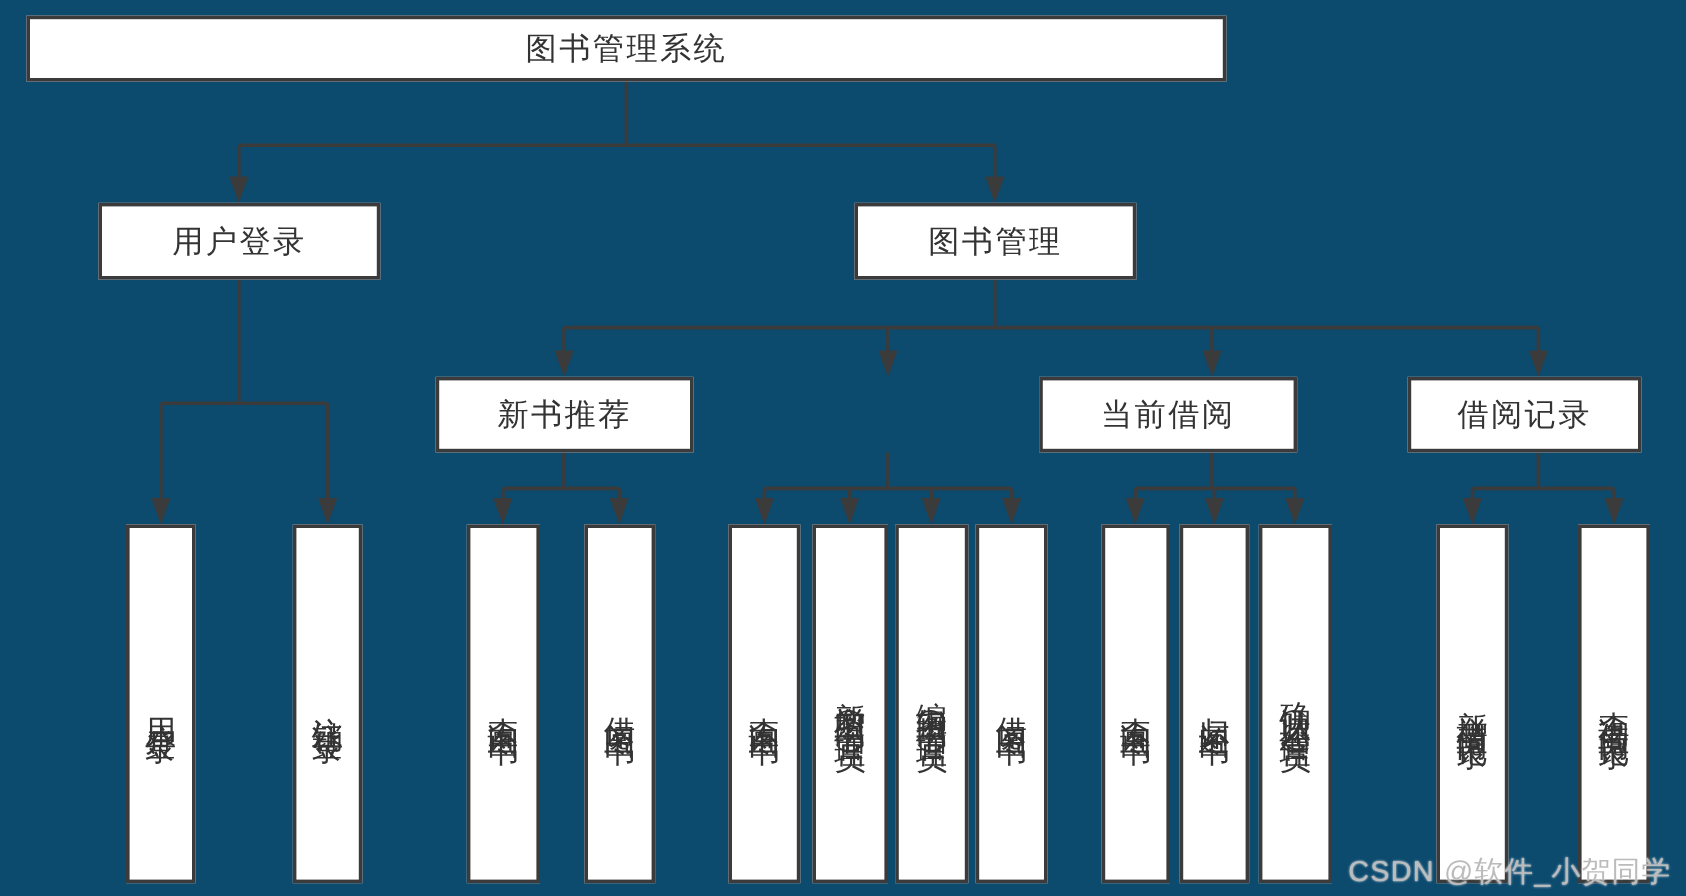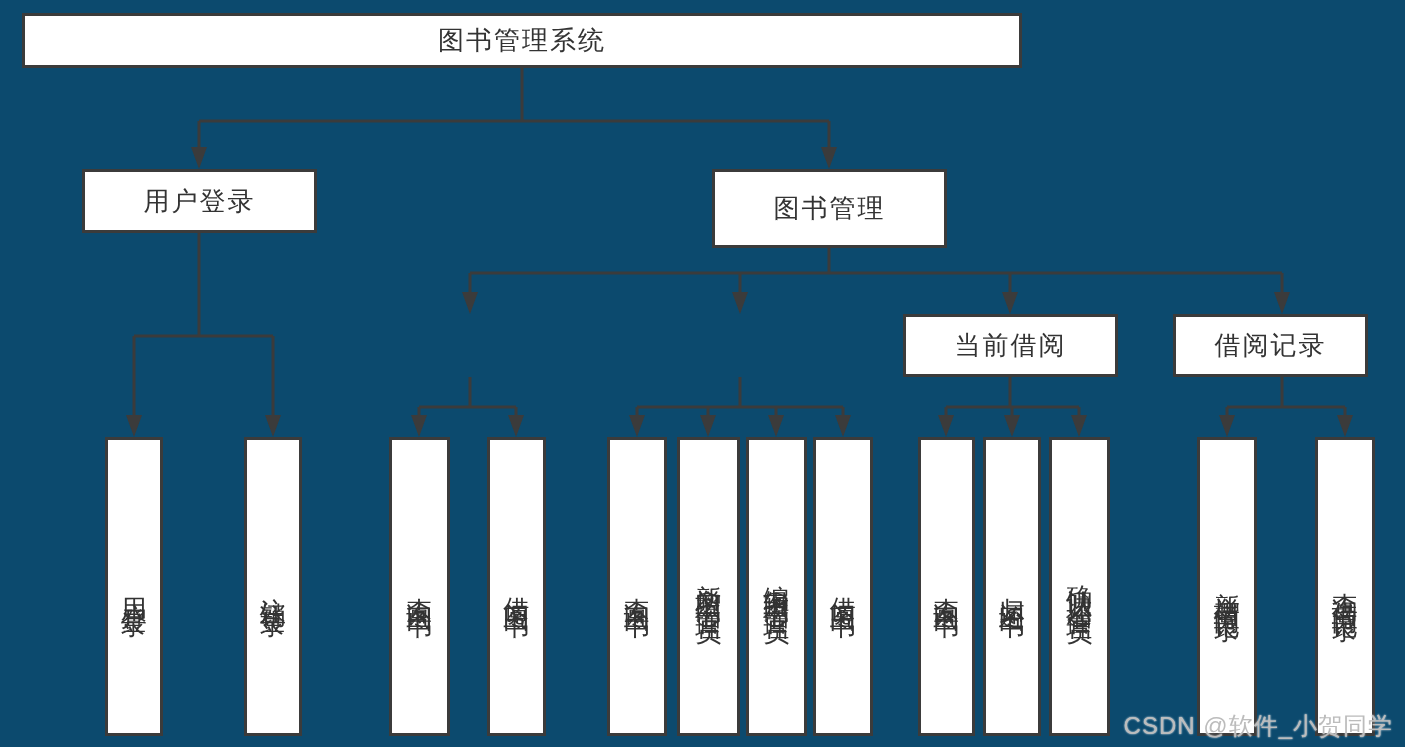--- a/index.html
+++ b/index.html
@@ -15,26 +15,26 @@
     font-size:26px; letter-spacing:2px; text-align:center; white-space:nowrap;
   }
   .leaf {
     writing-mode:vertical-rl; text-orientation:mixed;
     font-size:26px; letter-spacing:5px; line-height:1.1; white-space:nowrap;
   }
   
   .n-root { left:22px; top:13px; width:1000px; height:55px; }
   
   .n-user-login { left:82px;  top:169px; width:235px; height:64px; }
-  .n-book-mgmt  { left:712px; top:169px; width:235px; height:79px; }
+  .n-book-mgmt  { left:712px; top:169px; width:235px; height:64px; }
   
   .n-l3 { top:314px; height:63px; width:215px; }
   .n-new-book   { left:363px; }
   .n-book-borrow{ left:633px; }
-  .n-cur-borrow { left:903px; }
+  .n-cur-borrow { left:866px; }
   .n-borrow-rec { left:1173px; width:195px; }
   
   .n-leaf { top:437px; height:299px; }
   .n-lf-login   { left:105px;  width:58px; }
   .n-lf-logout  { left:244px;  width:58px; }
   .n-lf-nbr-q   { left:389px;  width:61px; }
   .n-lf-nbr-b   { left:487px;  width:59px; }
   .n-lf-bb-q    { left:607px;  width:60px; }
   .n-lf-bb-add  { left:677px;  width:63px; }
   .n-lf-bb-edit { left:746px;  width:61px; }
@@ -81,20 +81,21 @@
       M938 415 L954 415 L946 437 Z  M1004 415 L1020 415 L1012 437 Z
       M1071 415 L1087 415 L1079 437 Z
       M1219 415 L1235 415 L1227 437 Z M1337 415 L1353 415 L1345 437 Z"></path>
   </svg>
 
   <div class="node n-root">图书管理系统</div>
 
   <div class="node n-user-login">用户登录</div>
   <div class="node n-book-mgmt">图书管理</div>
 
+  <div class="node n-l3 n-new-book">新书推荐</div>
   <div class="node n-l3 n-cur-borrow">当前借阅</div>
   <div class="node n-l3 n-borrow-rec">借阅记录</div>
 
   <div class="node leaf n-leaf n-lf-login">用户登录</div>
   <div class="node leaf n-leaf n-lf-logout">注销登录</div>
 
   <div class="node leaf n-leaf n-lf-nbr-q">查询图书</div>
   <div class="node leaf n-leaf n-lf-nbr-b">借阅图书</div>
 
   <div class="node leaf n-leaf n-lf-bb-q">查询图书</div>

